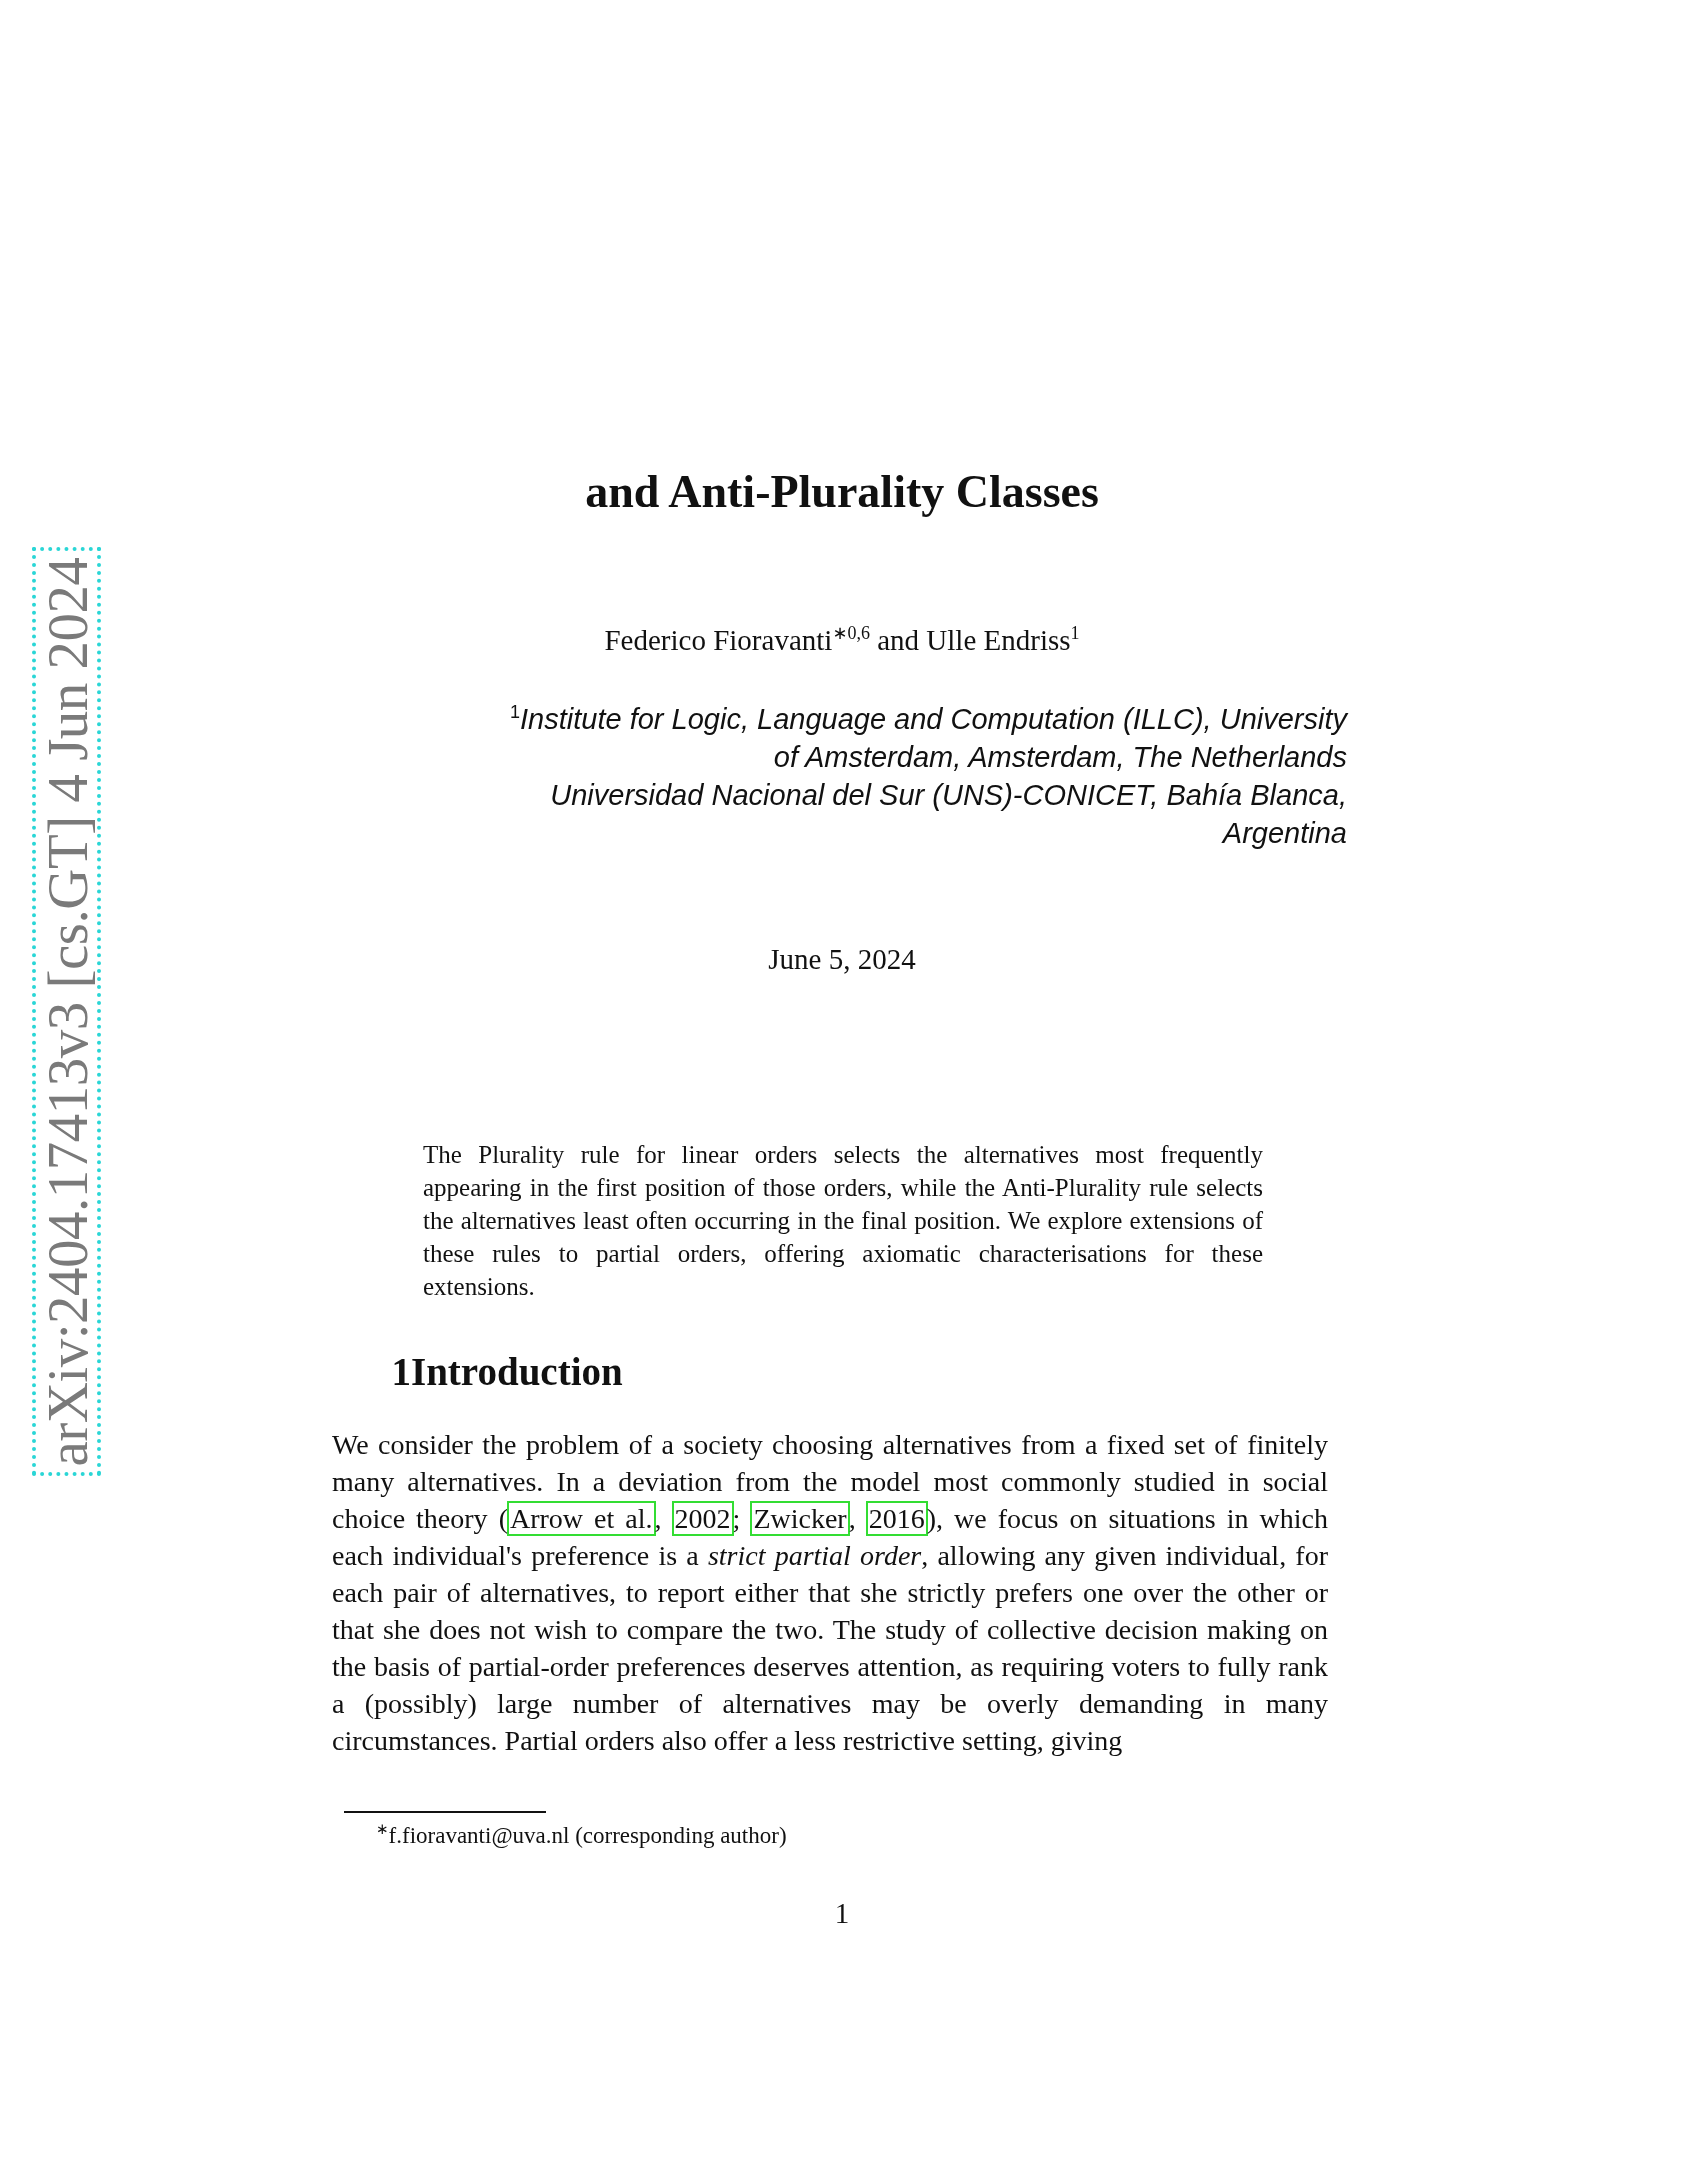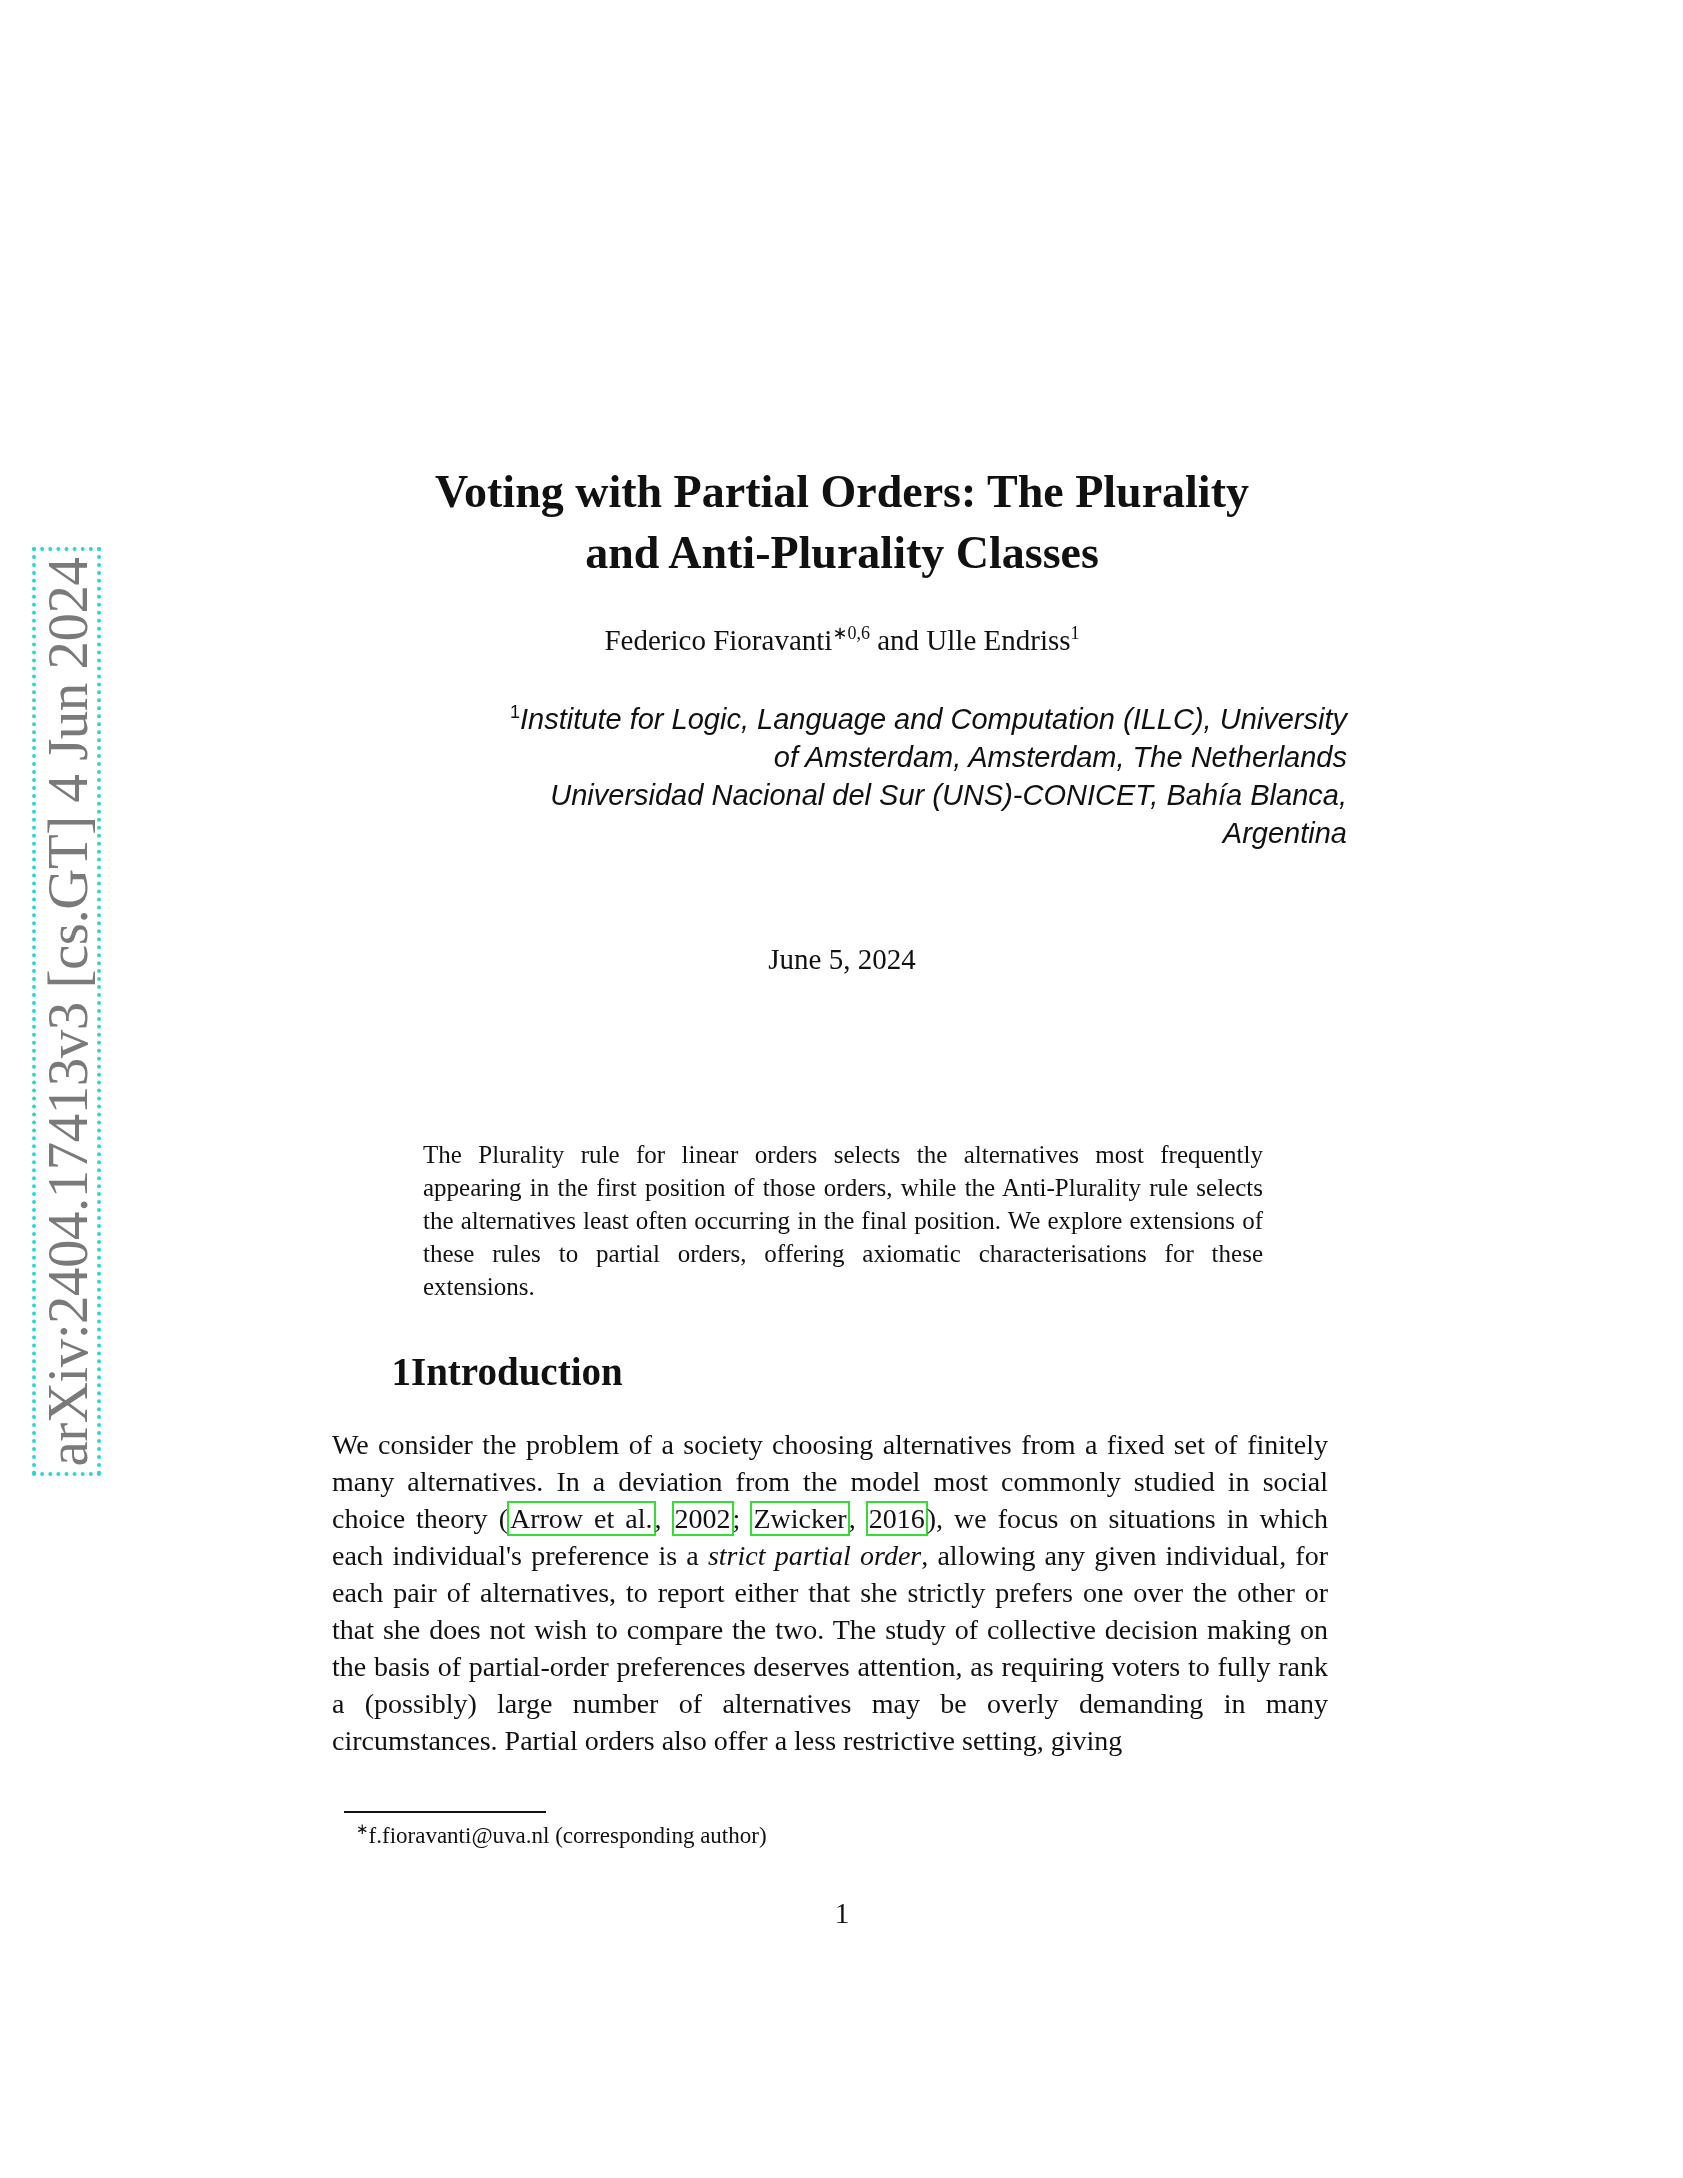--- a/index.html
+++ b/index.html
@@ -32,37 +32,36 @@
   .section { position: absolute; left: 344px; top: 1349px;
           font-family: "Liberation Serif", serif; font-weight: bold; font-size: 39px; text-align: right; }
   .section .num { display: inline-block; width: 67px; }
 
   .intro { position: absolute; left: 332px; width: 996px; top: 1426px;
           font-family: "Liberation Serif", serif; font-size: 28px; line-height: 37px; text-align: justify; }
   .intro em { font-style: italic; }
   .cite { border: 2px solid #33dd33; padding: 0 1px; margin: 0 -1px; }
 
   .fn-rule { position: absolute; left: 344px; top: 1811px; width: 202px; height: 2px; background: #111; }
-  .footnote { position: absolute; left: 356px; top: 1820px;
+  .footnote { position: absolute; left: 376px; top: 1820px;
           font-family: "Liberation Serif", serif; font-size: 23px; }
   .footnote sup { font-size: 15px; }
   .page-num { position: absolute; left: 337px; width: 1010px; top: 1897px; text-align: center;
           font-family: "Liberation Serif", serif; font-size: 29px; }
 </style>
 </head>
 <body>
 
 <div class="page">
 
   <div class="arxiv-stamp">
     <span class="txt">arXiv:2404.17413v3  [cs.GT]  4 Jun 2024</span>
   </div>
 
   <div class="title">
-    <div>Voting with Partial Orders: The Plurality</div>
     <div>and Anti-Plurality Classes</div>
   </div>
 
   <div class="authors">
     <span>Federico Fioravanti</span><sup>∗0,6</sup><span style="white-space:pre"> and </span><span>Ulle Endriss</span><sup>1</sup>
   </div>
 
   <div class="affil">
     <div><sup>1</sup><span>Institute for Logic, Language and Computation (ILLC), University</span></div>
     <div>of Amsterdam, Amsterdam, The Netherlands</div>

